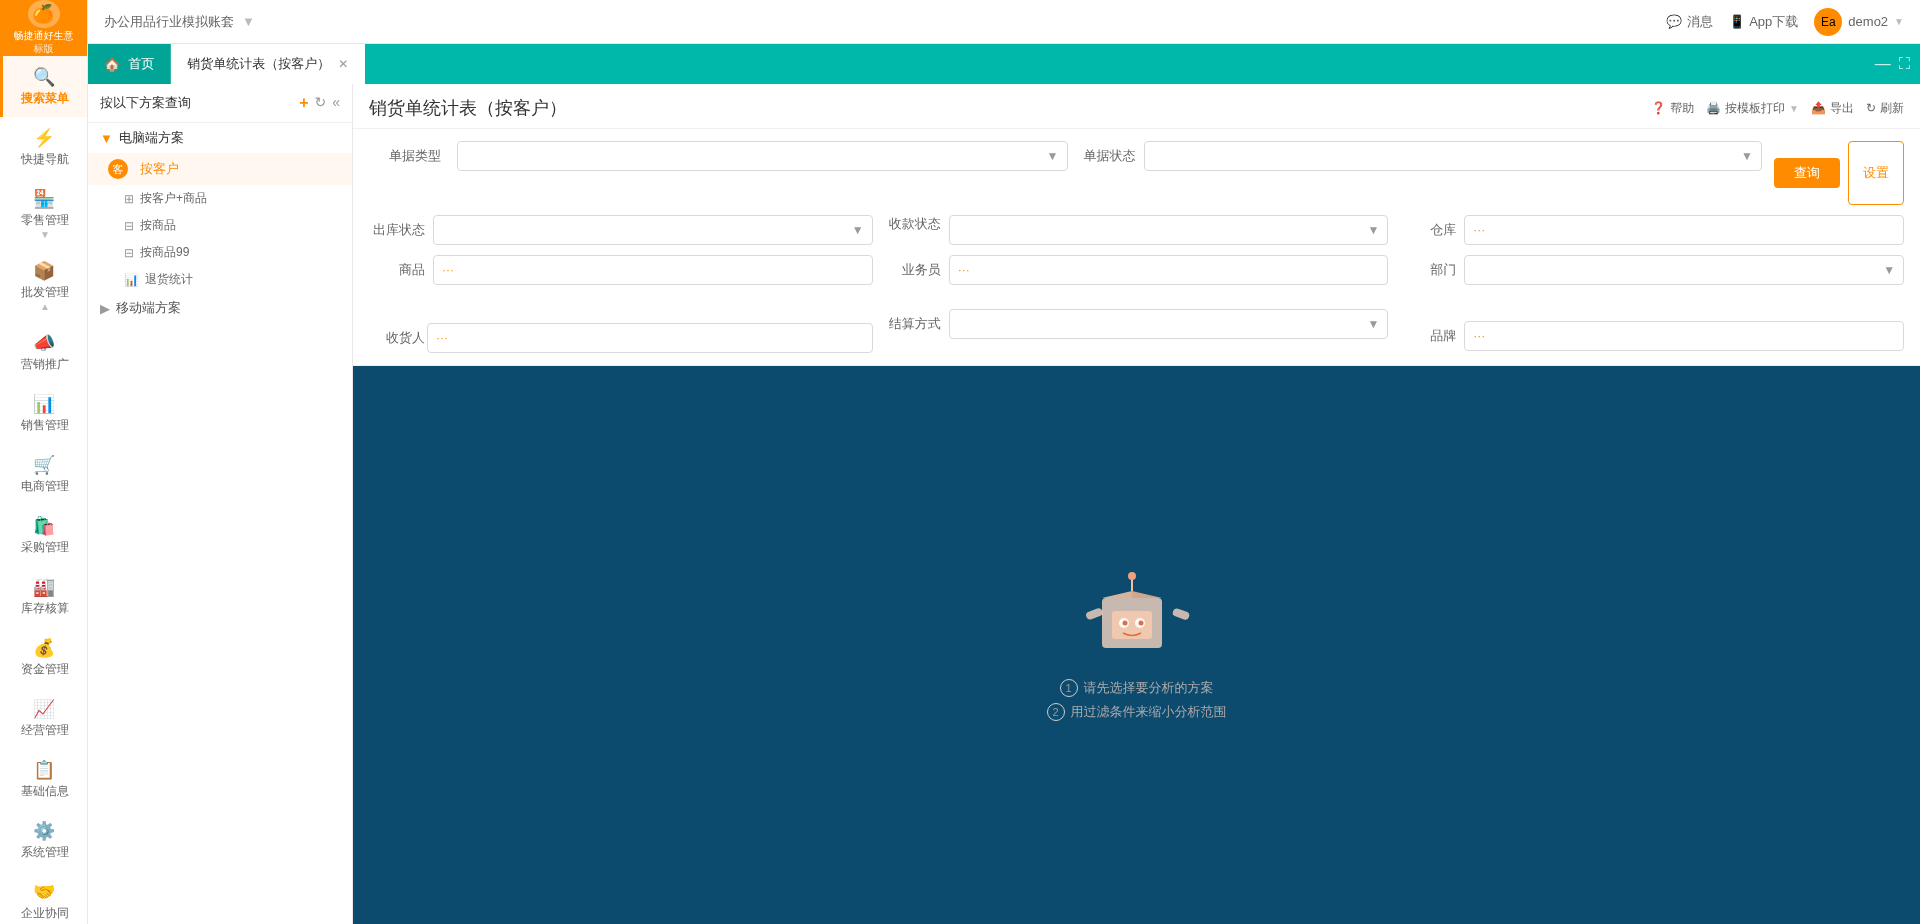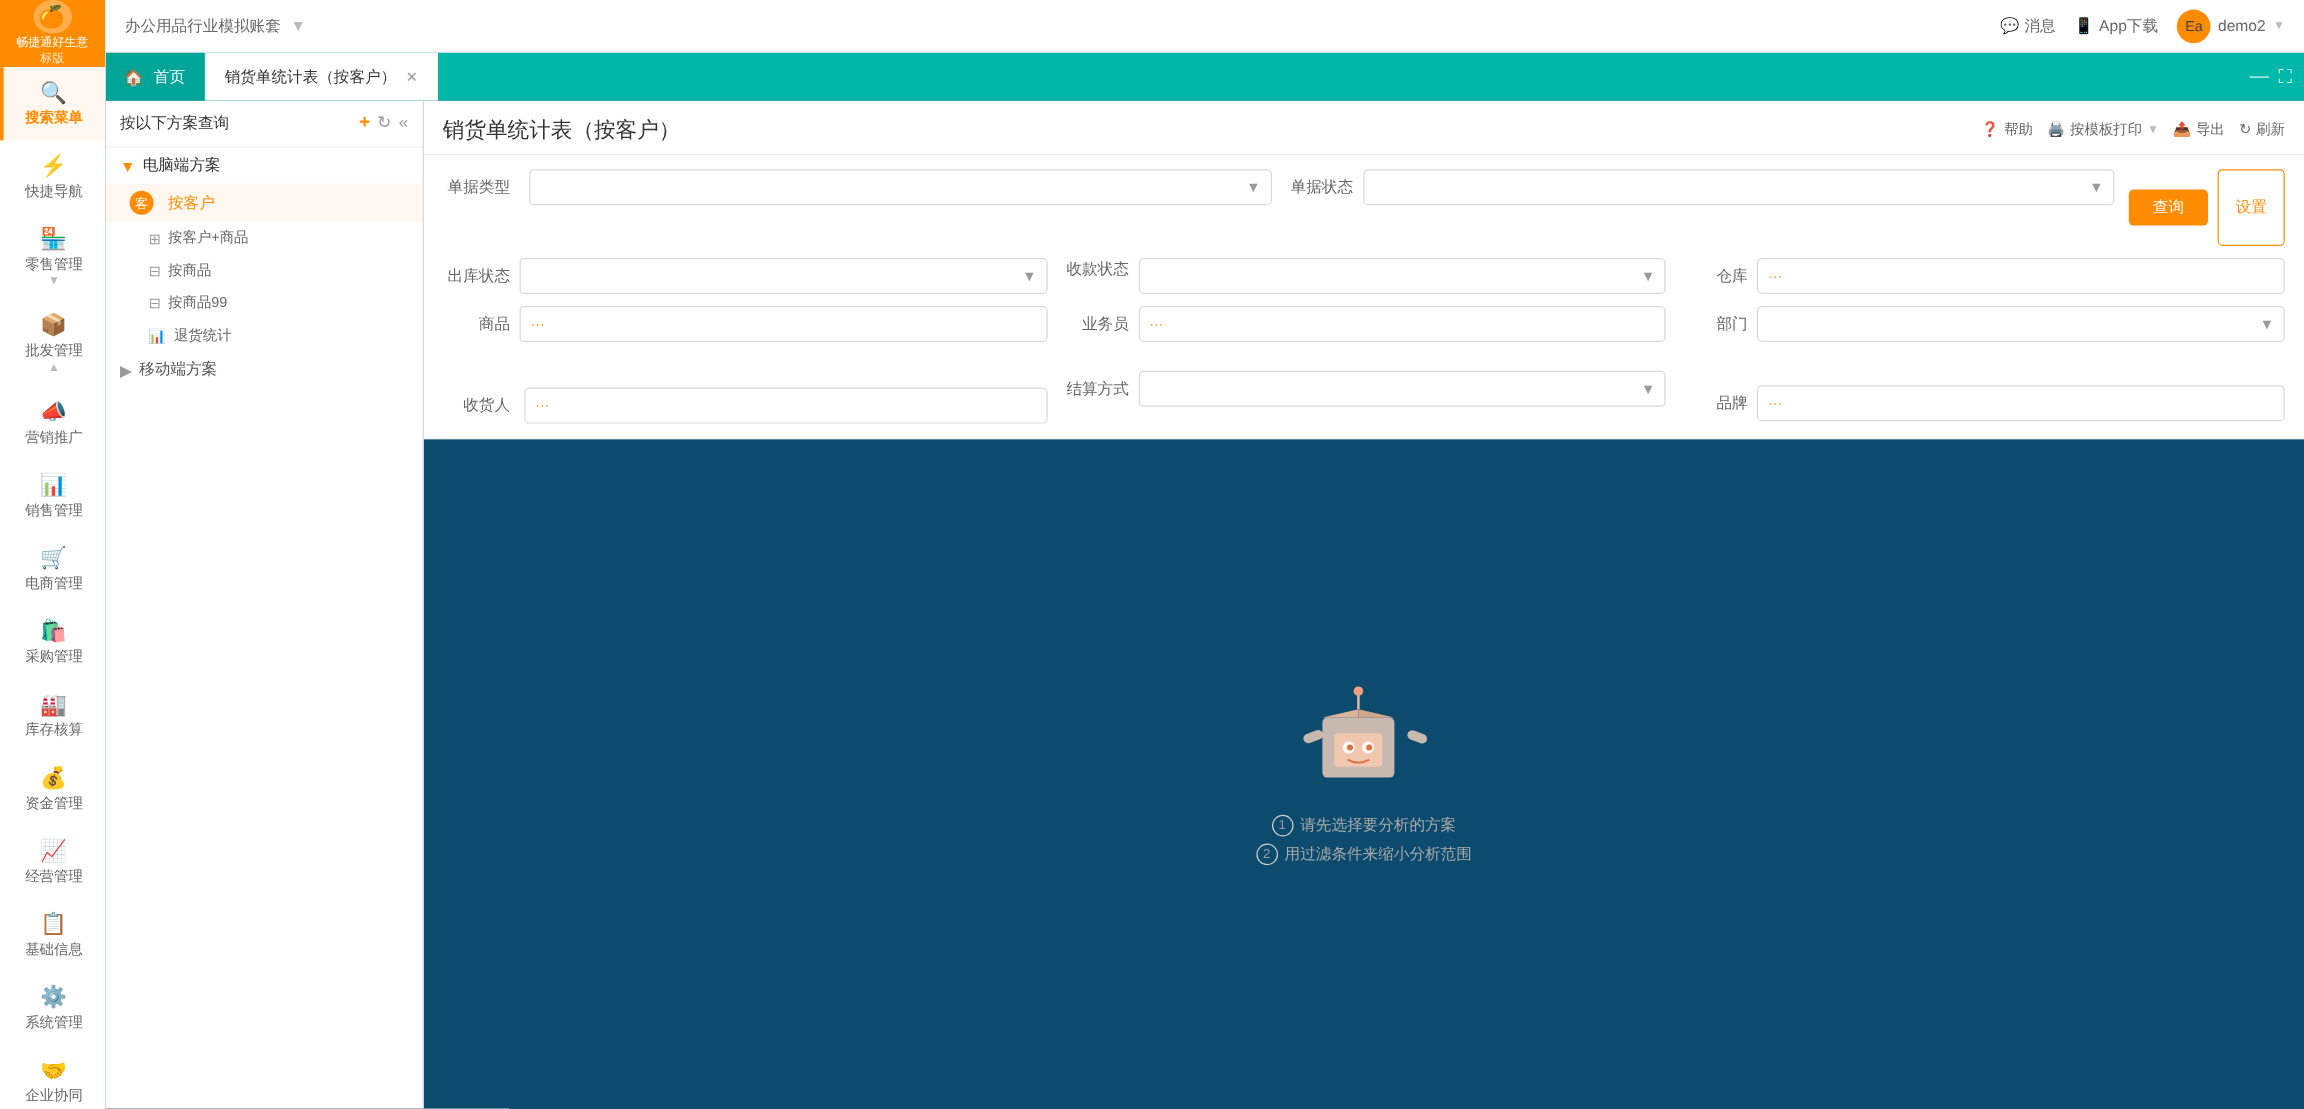--- a/index.html
+++ b/index.html
@@ -14,21 +14,21 @@
     .sidebar-item .nav-icon { font-size: 18px; margin-bottom: 2px; display: block; }
     .sidebar-search { color: #ff8c00; font-weight: bold; }
 
     
     .main { flex: 1; display: flex; flex-direction: column; overflow: hidden; }
 
     
     .top-header { height: 44px; background: #fff; border-bottom: 1px solid #e8e8e8; display: flex; align-items: center; padding: 0 16px; justify-content: space-between; flex-shrink: 0; }
     .top-header-left { display: flex; align-items: center; gap: 8px; color: #666; font-size: 13px; }
     .top-header-right { display: flex; align-items: center; gap: 16px; color: #666; font-size: 13px; }
-    .top-header-right .user-avatar { width: 28px; height: 28px; border-radius: 50%; background: #ff8c00; display: flex; align-items: center; justify-content: center; color: #404040; font-size: 12px; }
+    .top-header-right .user-avatar { width: 28px; height: 28px; border-radius: 50%; background: #ff8c00; display: flex; align-items: center; justify-content: center; color: #000000; font-size: 12px; }
     .header-btn { display: flex; align-items: center; gap: 4px; cursor: pointer; }
 
     
     .tab-bar { height: 40px; background: #00b8a9; display: flex; align-items: stretch; flex-shrink: 0; }
     .tab { display: flex; align-items: center; padding: 0 16px; cursor: pointer; color: rgba(255,255,255,0.8); font-size: 13px; gap: 8px; border-right: 1px solid rgba(255,255,255,0.2); }
     .tab.home { background: rgba(0,0,0,0.1); color: #fff; }
     .tab.active { background: #fff; color: #333; }
     .tab-close { font-size: 12px; color: #999; cursor: pointer; }
     .tab-bar-actions { margin-left: auto; display: flex; align-items: center; padding: 0 10px; gap: 8px; }
     .tab-bar-actions span { color: rgba(255,255,255,0.8); cursor: pointer; font-size: 16px; }
@@ -264,21 +264,21 @@
             <span>↻</span>
             <span>刷新</span>
           </div>
         </div>
       </div>
 
       <div class="filter-area">
 
         <div style="display:flex;align-items:flex-start;gap:12px;margin-bottom:10px;">
 
-          <div style="display:flex;align-items:center;gap:16px;flex:1.5;">
+          <div style="display:flex;align-items:center;gap:16px;flex:1.5;margin-left:16px;">
             <span class="filter-label">单据类型</span>
             <div class="filter-input" style="flex:1;">
               <span></span>
               <span class="down-arrow">▼</span>
             </div>
           </div>
 
           <div style="display:flex;align-items:center;gap:8px;flex:1.5;">
             <span class="filter-label">单据状态</span>
             <div class="filter-input" style="flex:1;">
@@ -332,21 +332,21 @@
           <div style="display:flex;align-items:center;gap:8px;flex:1;">
             <span class="filter-label">部门</span>
             <div class="filter-input" style="flex:1;">
               <span></span>
               <span class="down-arrow">▼</span>
             </div>
           </div>
         </div>
 
         <div style="display:flex;align-items:center;gap:12px;">
-          <div style="display:flex;align-items:center;gap:12px;flex:1;margin-top:28px;">
+          <div style="display:flex;align-items:center;gap:2px;flex:1;margin-top:28px;">
             <span class="filter-label">收货人</span>
             <div class="filter-input" style="flex:1;">
               <span style="color:#ff8c00;">···</span>
             </div>
           </div>
           <div style="display:flex;align-items:center;gap:8px;flex:1;">
             <span class="filter-label">结算方式</span>
             <div class="filter-input" style="flex:1;">
               <span></span>
               <span class="down-arrow">▼</span>

